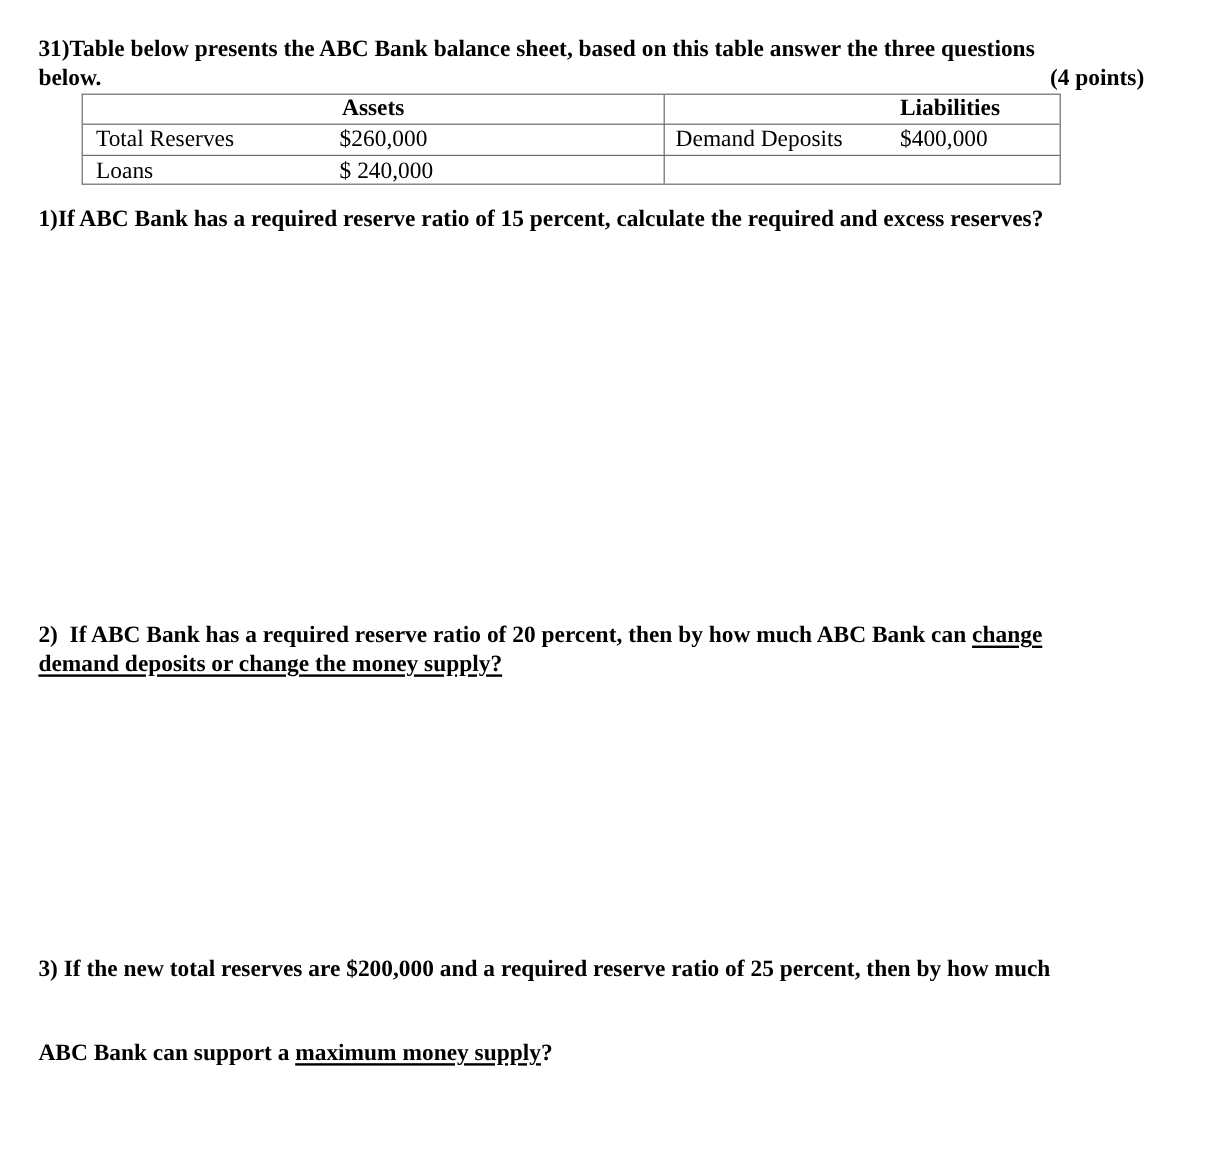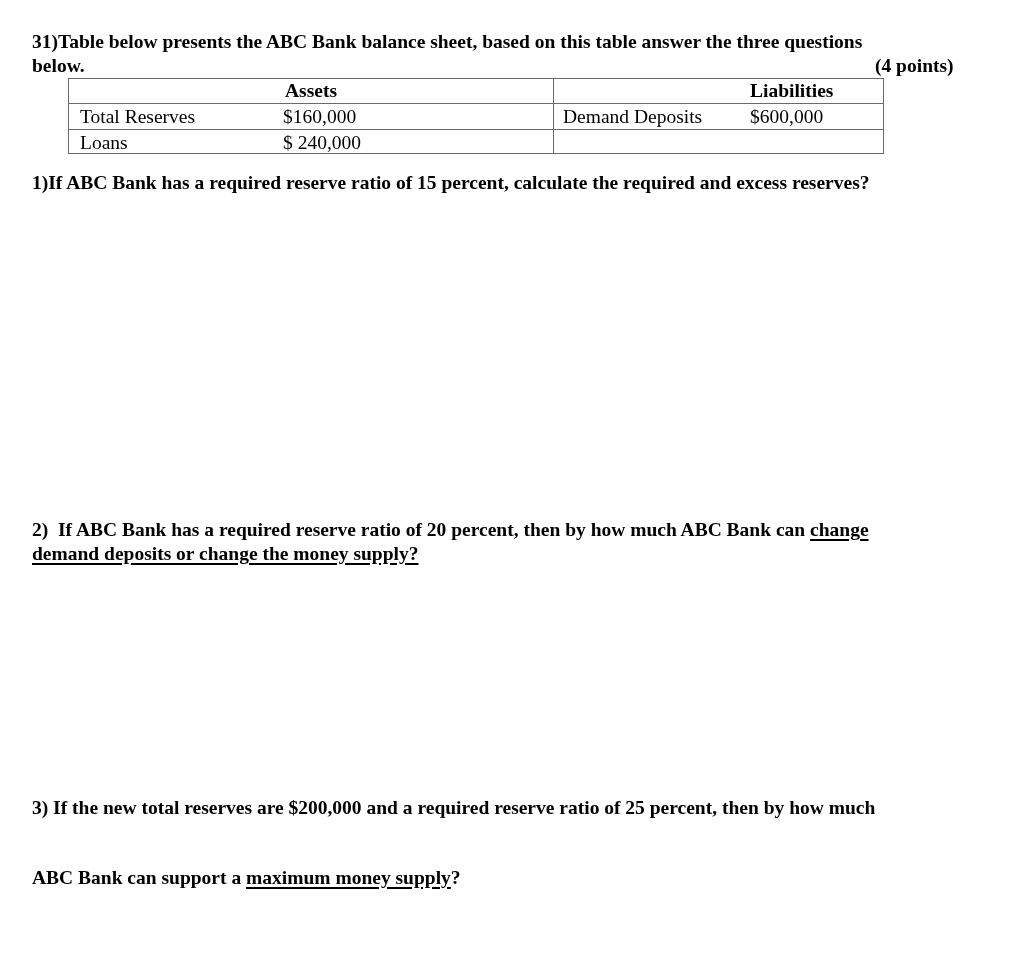--- a/index.html
+++ b/index.html
@@ -26,23 +26,23 @@
 
 <div class="tbl">
   <div class="hline" style="top:24px;"></div>
   <div class="hline" style="top:50px;"></div>
   <div class="vline" style="left:484px;"></div>
 
   <div class="cell b" style="left:216px; top:0px;">Assets</div>
   <div class="cell b" style="left:681px; top:0px;text-align:right;">Liabilities</div>
 
   <div class="cell" style="left:11px; top:26px;">Total Reserves</div>
-  <div class="cell" style="left:214px; top:26px;">$160,000</div>
+  <div class="cell" style="left:214px; top:26px;">$260,000</div>
   <div class="cell" style="left:494px; top:26px;">Demand Deposits</div>
-  <div class="cell" style="left:681px; top:26px;">$600,000</div>
+  <div class="cell" style="left:681px; top:26px;">$400,000</div>
 
   <div class="cell" style="left:11px; top:52px;">Loans</div>
   <div class="cell" style="left:214px; top:52px;">$ 240,000</div>
 </div>
 
 <div class="abs q b" style="left:32px; top:171px;">1)If ABC Bank has a required reserve ratio of 15 percent, calculate the required and  excess reserves?</div>
 
 <div class="abs q b" style="left:32px; top:518px; white-space:pre;"><span>2)  If ABC Bank has a required reserve ratio of 20 percent, then by how much ABC Bank can </span><span class="u">change</span></div>
 <div class="abs q b" style="left:32px; top:542px;"><span class="u">demand deposits or change the money supply?</span></div>
 

